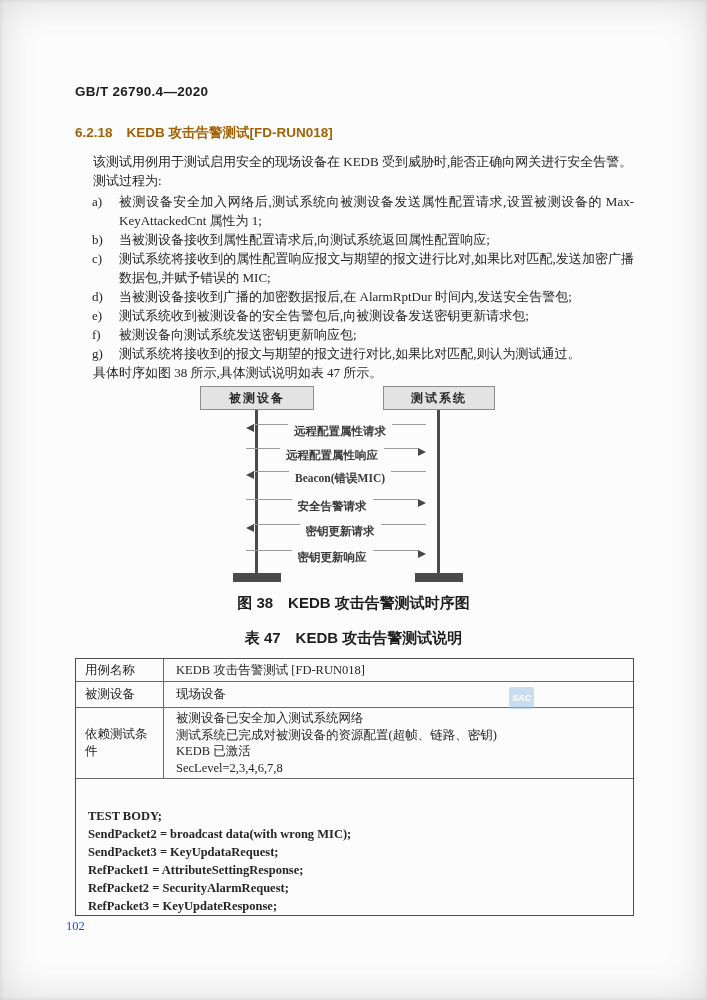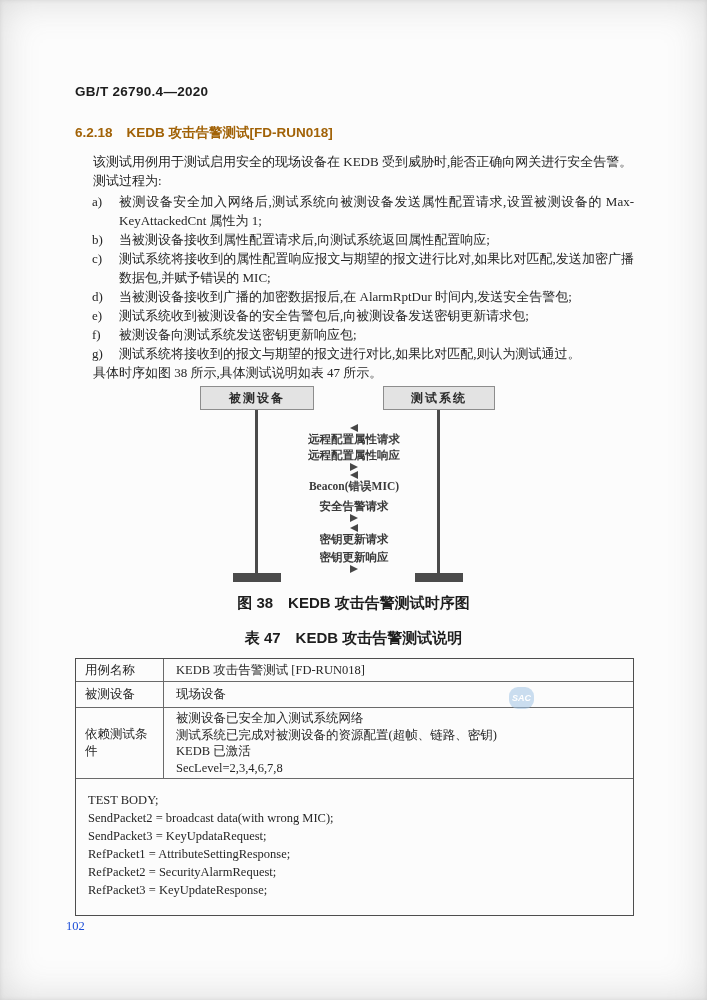--- a/index.html
+++ b/index.html
@@ -48,22 +48,22 @@
   }
   .actor-left  { left:200px; width:114px; }
   .actor-right { left:383px; width:112px; }
   .lifeline { position:absolute; top:26px; width:3px; height:163px; background:#4b4b4b; }
   .lifeline-left  { left:255px; }
   .lifeline-right { left:437px; }
   .endbar { position:absolute; top:189px; width:48px; height:9px; background:#4b4b4b; }
   .endbar-left  { left:233px; }
   .endbar-right { left:415px; }
   .msg {
-    position:absolute; left:264px; width:180px; height:16px;
-    display:flex; align-items:center;flex-direction:column;
+    position:absolute; left:246px; width:180px; height:16px;
+    display:flex; 
   }
   .msg .mline { flex:1; height:1px; background:#9c9c9c; }
   .msg .mlbl {
     padding:0 6px; white-space:nowrap;
     font-size:11.5px; font-weight:bold; color:#3a3a3a;
   }
   .arrow-l { width:0; height:0; border-top:4px solid transparent; border-bottom:4px solid transparent; border-right:8px solid #474747; }
   .arrow-r { width:0; height:0; border-top:4px solid transparent; border-bottom:4px solid transparent; border-left:8px solid #474747; }
   .fig-caption, .tbl-caption {
     position:absolute; left:0; width:707px; text-align:center;
@@ -85,24 +85,24 @@
     flex:none; width:88px; box-sizing:border-box;
     border-right:1px solid #6a6a6a;
     padding:0 4px 0 9px;
     display:flex; flex-direction:column; justify-content:center;
     line-height:17px;
   }
   .tvalue { flex:1; padding-left:12px; display:flex; flex-direction:column; justify-content:center; }
   .r1 { height:22px; } .r2 { height:25px; }
   .r3 { height:70px; } .r4 { height:136px; }
   .r3 .tvalue { line-height:16.5px; }
-  .r4 .tvalue { line-height:18px; justify-content:flex-start; padding-top:12px; }
+  .r4 .tvalue { line-height:18px; justify-content:flex-end; padding-top:12px;font-weight:bold; }
   .watermark {
     position:absolute; left:509px; top:687px; width:25px; height:22px;
-    background:rgba(160,195,228,.55); border-radius:9px;
+    background:rgba(160,195,228,.55); border-radius:2px;
     display:flex; align-items:center; justify-content:center;
     font-family:"Liberation Sans", sans-serif;
     font-style:italic; font-weight:bold; font-size:9px; color:#ffffff;
   }
   .page-number {
     position:absolute; left:66px; top:919px;
     font-size:12.5px; color:#1d4ed8;
   }
 </style>
 </head>

